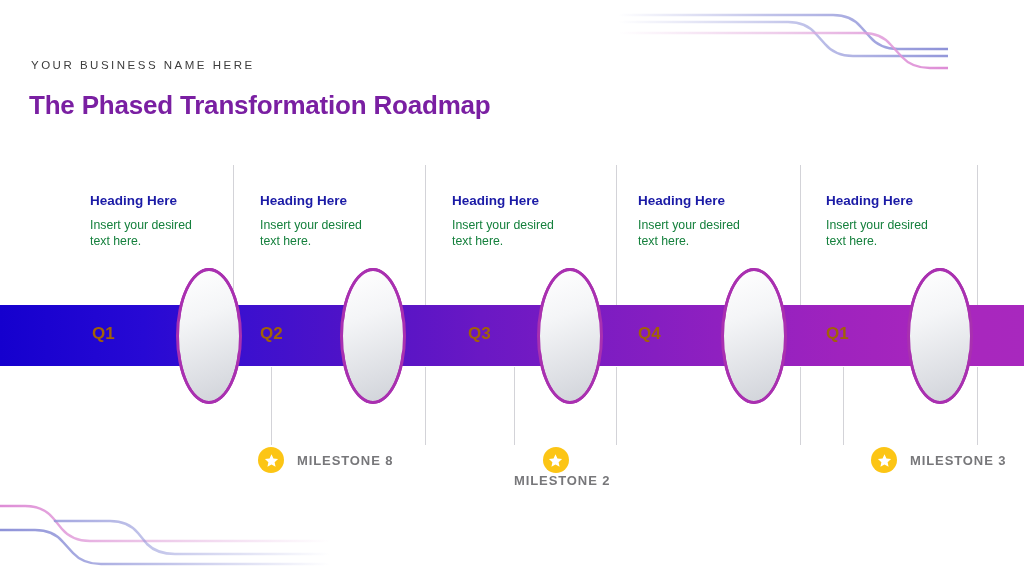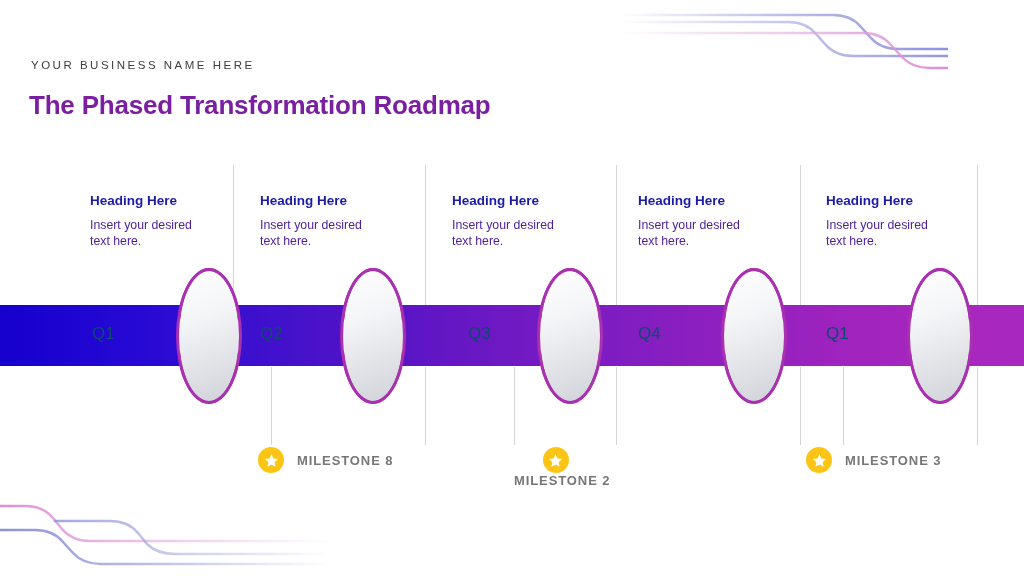--- a/index.html
+++ b/index.html
@@ -34,21 +34,21 @@
 
   
   .col {
     position: absolute; top: 193px; width: 150px;
   }
   .col-head {
     font-size: 13.5px; font-weight: bold; color: #1B1BA6;
     margin-bottom: 9px; white-space: nowrap;
   }
   .col-body {
-    font-size: 12.3px; color: #4c1d95; line-height: 1.34;
+    font-size: 12.3px; color: #15803d; line-height: 1.34;
     width: 110px;
   }
 
   
   .divider {
     position: absolute; top: 165px; width: 1px; height: 140px;
     background: #d3d3d8;
   }
   
   .divider-low {
@@ -75,21 +75,21 @@
       #5313C6 36%,
       #6A18C4 47%,
       #7C1CC2 58%,
       #8F20C0 70%,
       #9F23BE 82%,
       #A826BE 92%,
       #A828BE 100%);
   }
   .bar-label {
     position: absolute; top: 324px;
-    font-size: 17px; font-weight: normal; color: #0c4a6e;
+    font-size: 17px; font-weight: bold; color: #a16207;
     z-index: 6; white-space: nowrap;
   }
 
   
   .milestone { position: absolute; display: flex; align-items: center; }
   .ms-icon {
     width: 26px; height: 26px; border-radius: 50%;
     background: #FCC515;
     display: flex; align-items: center; justify-content: center;
     flex: 0 0 auto;
@@ -235,21 +235,21 @@
 
   <div class="milestone" style="left:501px; top:447px;flex-direction:column;">
     <span class="ms-icon">
       <svg width="15" height="15" viewBox="0 0 24 24">
           <polygon fill="#ffffff" points="12,2 15.1,8.8 22.5,9.6 17,14.6 18.5,22 12,18.3 5.5,22 7,14.6 1.5,9.6 8.9,8.8"></polygon>
         </svg>
     </span>
     <span class="ms-label">MILESTONE 2</span>
   </div>
 
-  <div class="milestone" style="left:806px; top:447px;justify-content:flex-end;">
+  <div class="milestone" style="left:871px; top:447px;justify-content:flex-end;">
     <span class="ms-icon">
       <svg width="15" height="15" viewBox="0 0 24 24">
           <polygon fill="#ffffff" points="12,2 15.1,8.8 22.5,9.6 17,14.6 18.5,22 12,18.3 5.5,22 7,14.6 1.5,9.6 8.9,8.8"></polygon>
         </svg>
     </span>
     <span class="ms-label">MILESTONE 3</span>
   </div>
 
 </div>
 

